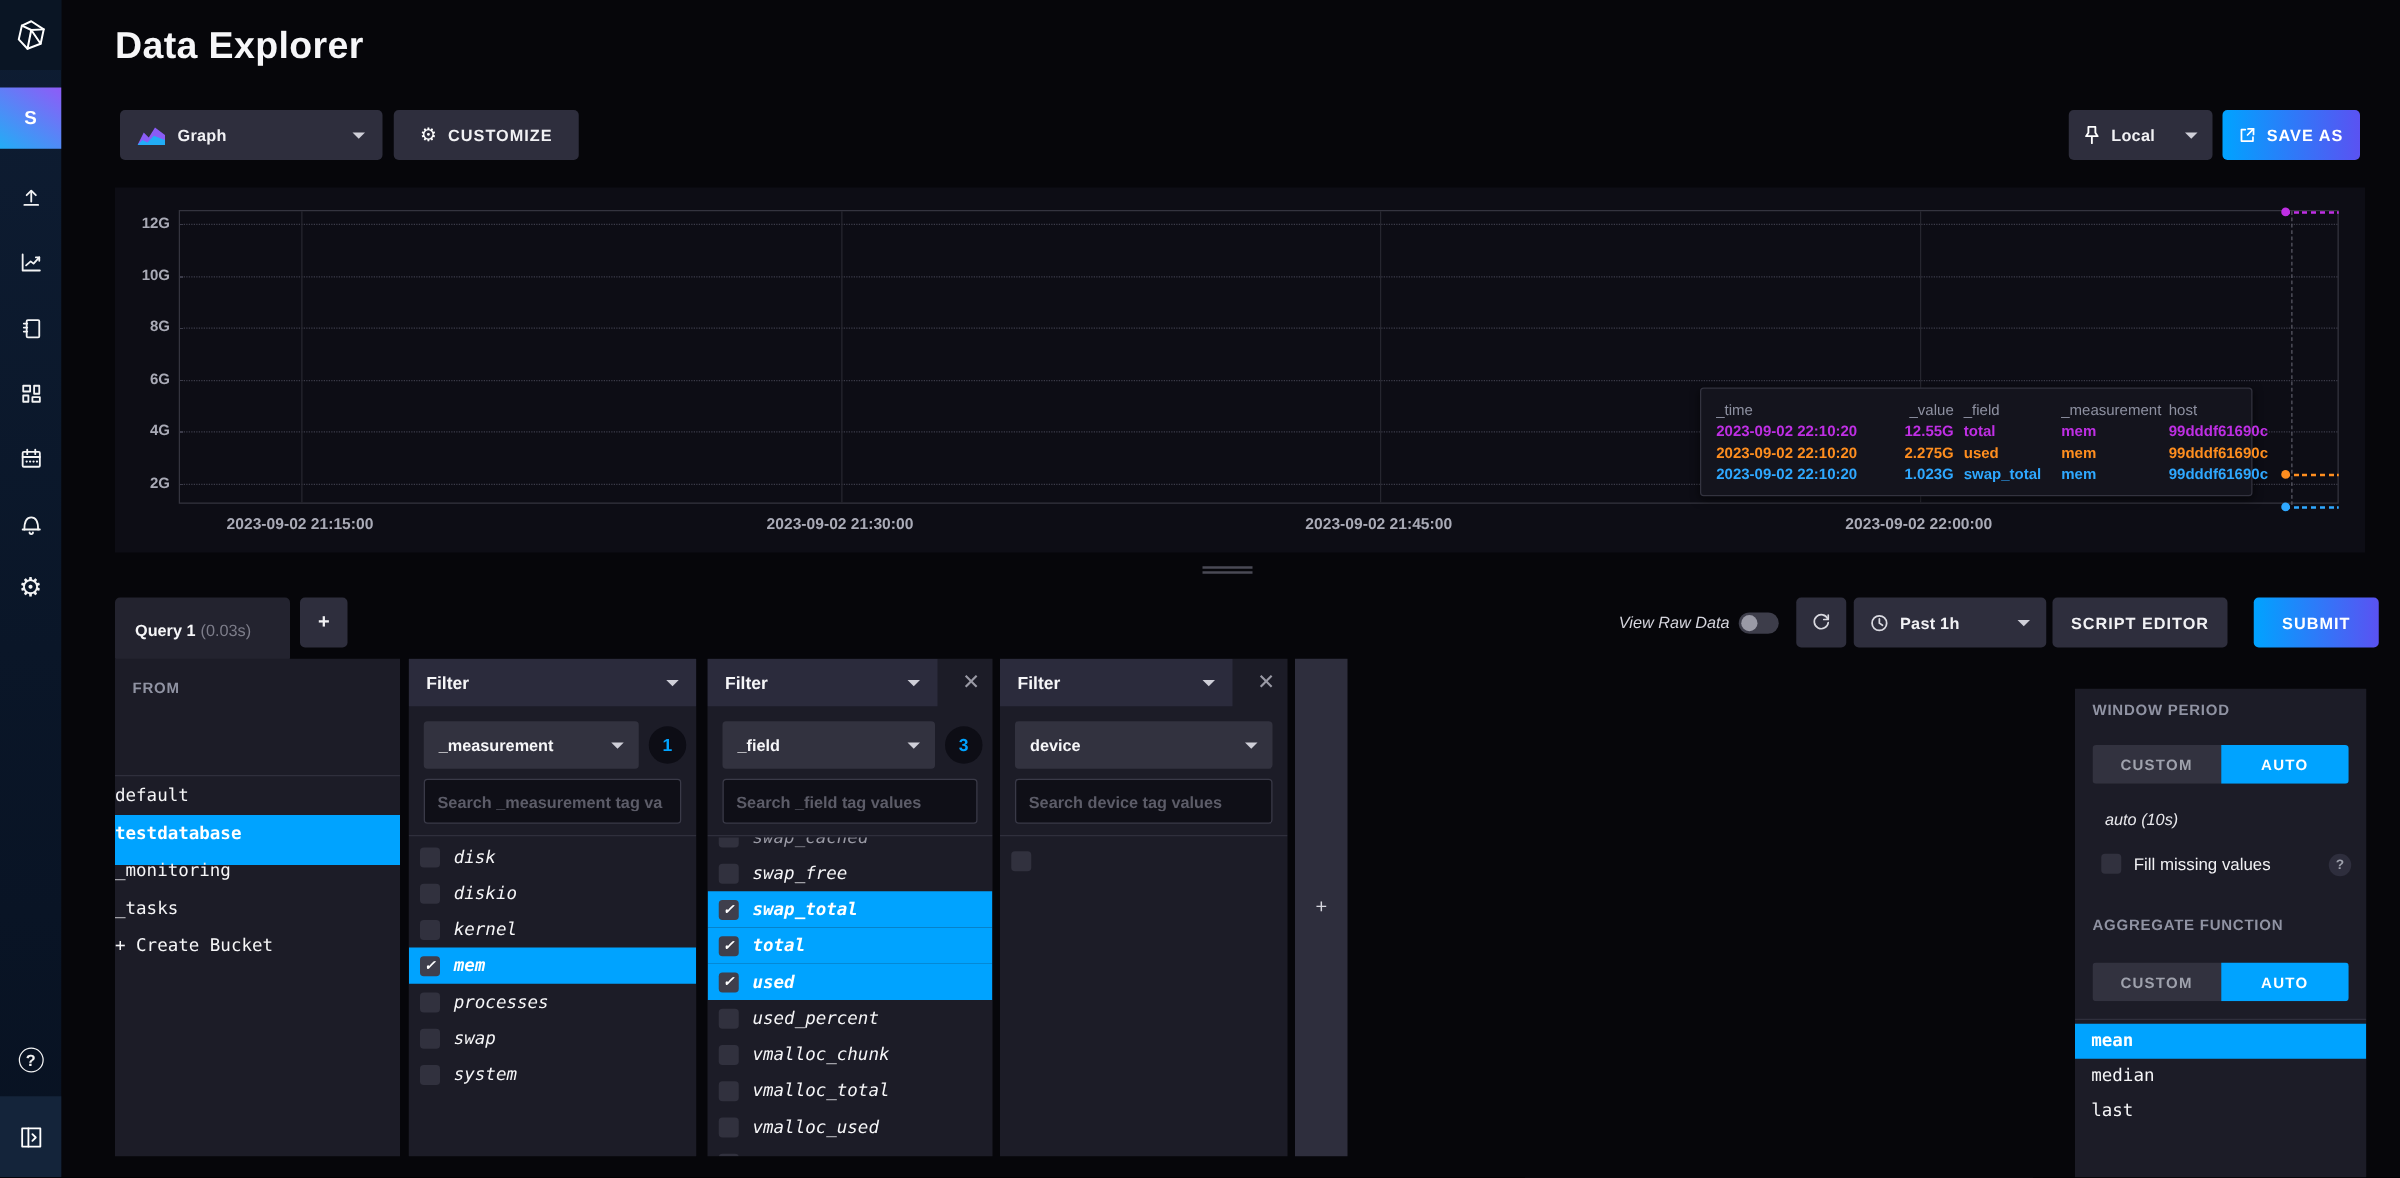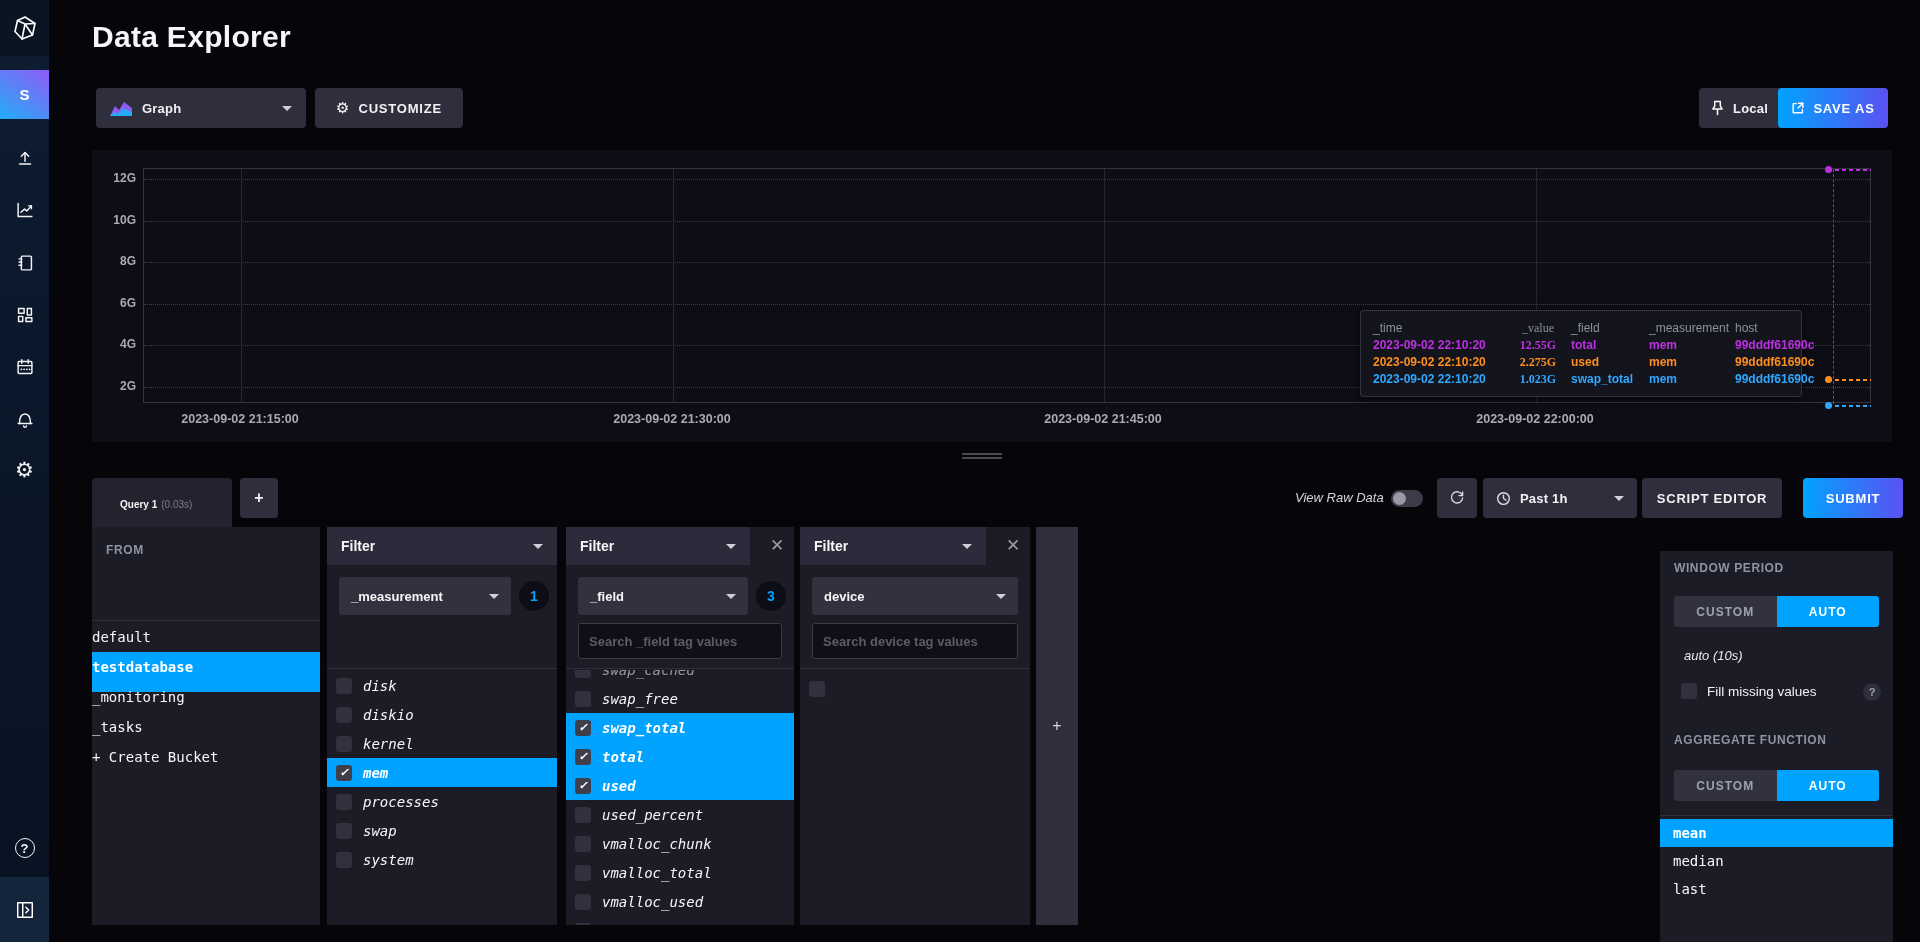--- a/index.html
+++ b/index.html
@@ -40,28 +40,28 @@
   .ytick { position:absolute; width:42px; text-align:right; font-size:12px; font-weight:bold; color:#a9aab6; }
   .xtick { position:absolute; width:170px; text-align:center; font-size:12.5px; font-weight:bold; color:#a9aab6; }
   .series-seg { position:absolute; height:2px; }
   .series-dot { position:absolute; width:7px; height:7px; border-radius:50%; }
   .crosshair { position:absolute; top:0; height:235px; width:0; border-left:1px dashed #5a5a66; }
 
   .tooltip { position:absolute; left:1268px; top:160px; width:442px; background:#14141d; border:1px solid #33333f; border-radius:3px;
     padding:9px 12px 8px 12px; box-shadow:0 2px 8px rgba(0,0,0,.6); font-size:12px; font-weight:bold; }
   .tt-grid { display:grid; grid-template-columns:138px 56px 76px 84px 84px; column-gap:2px; line-height:17px; white-space:nowrap; }
   .tt-head { color:#8e91a1; font-weight:normal; }
-  .tt-val { text-align:center; padding-right:6px;font-family:Liberation Serif, serif; }
+  .tt-val { text-align:right; padding-right:6px; }
 
   .drag-handle { position:absolute; left:962px; top:453px; width:40px; height:7px; cursor:row-resize; }
   .drag-handle i { display:block; height:2px; background:#4a4a55; margin-bottom:2px; }
 
   
   .qtab { position:absolute; left:92px; top:478px; width:140px; height:52px; background:#23232f; border-radius:4px;
-    display:flex; align-items:center; padding-left:28px; font-size:10px; font-weight:bold; cursor:pointer; }
+    display:flex; align-items:center; padding-left:16px; font-size:13px; font-weight:bold; cursor:pointer; }
   .qtab .dur { color:#7d7d8a; font-weight:normal; margin-left:4px; }
   .toggle { position:absolute; left:1391px; top:490px; width:32px; height:17px; background:#3d3d4a; border-radius:9px; cursor:pointer; }
   .toggle i { position:absolute; left:2px; top:2px; width:13px; height:13px; border-radius:50%; background:#9a9aa6; }
 
   
   .panel { position:absolute; top:527px; height:398px; background:#1c1c27; overflow:hidden; }
   .p-title { position:absolute; left:14px; top:16px; font-size:12px; font-weight:bold; letter-spacing:.6px; color:#9093a3; }
   .search { position:absolute; height:36px; background:#0f0f17; border:1px solid #3a3a48; border-radius:3px; color:#e8e8ec;
     font-size:13px; padding:0 10px; outline:none; width:calc(100% - 24px); left:12px; font-family:"Liberation Sans",sans-serif; }
   .search::placeholder { color:#5c5c68; font-weight:bold; }
@@ -182,21 +182,21 @@
       <polygon points="0,15 5,5 9,9 14,1 22,7 22,15" fill="#8a5cf5"></polygon>
       <polygon points="0,15 4,11 8,13 13,7.5 22,11 22,15" fill="#22adf6"></polygon>
     </svg>
     <span class="lbl" style="letter-spacing:.2px">Graph</span>
     <span class="caret"></span>
   </div>
   <div class="btn" style="left:315px; top:88px; width:148px; padding:0 16px; justify-content:center;">
     <span class="gear-glyph" style="font-size:15px; margin-right:9px;">⚙</span>
     <span class="lbl">CUSTOMIZE</span>
   </div>
-  <div class="btn" style="left:1655px; top:88px; width:115px; padding:0 12px;margin-left:44px;">
+  <div class="btn" style="left:1655px; top:88px; width:115px; padding:0 12px;">
     <svg width="13" height="16" viewBox="0 0 14 17" class="ic" style="margin-right:9px">
         <path d="M4 1.5h6v5l2 3H2l2-3zM7 9.5V15.5"></path>
       </svg>
     <span class="lbl" style="letter-spacing:.2px">Local</span>
     <span class="caret"></span>
   </div>
   <div class="btn grad" style="left:1778px; top:88px; width:110px; padding:0 13px; justify-content:center;">
     <svg width="14" height="14" viewBox="0 0 16 16" class="ic" style="margin-right:8px">
         <path d="M6 3H2.5v10.5H13V10"></path>
         <path d="M8.5 2.5H13.5V7.5"></path>
@@ -326,20 +326,21 @@
   <section class="panel" style="left:327px; width:230px;">
     <div class="hdrbar" style="width:230px;">
       <span>Filter</span>
       <span class="caret"></span>
     </div>
     <div class="dd2" style="width:172px;">
       <span>_measurement</span>
       <span class="caret"></span>
     </div>
     <div class="badge" style="right:8px;">1</div>
+    <input class="search" style="top: 96px;" placeholder="Search _measurement tag va">
     <div class="divider" style="top:141px"></div>
     <div class="abs" style="left:0; top:143px; width:100%; height:255px; overflow:hidden;">
       <div class="chkrow" style="top:1px">
           <span class="chk"></span>
           <span class="cl mono">disk</span>
         </div>
       <div class="chkrow" style="top:30px">
           <span class="chk"></span>
           <span class="cl mono">diskio</span>
         </div>

